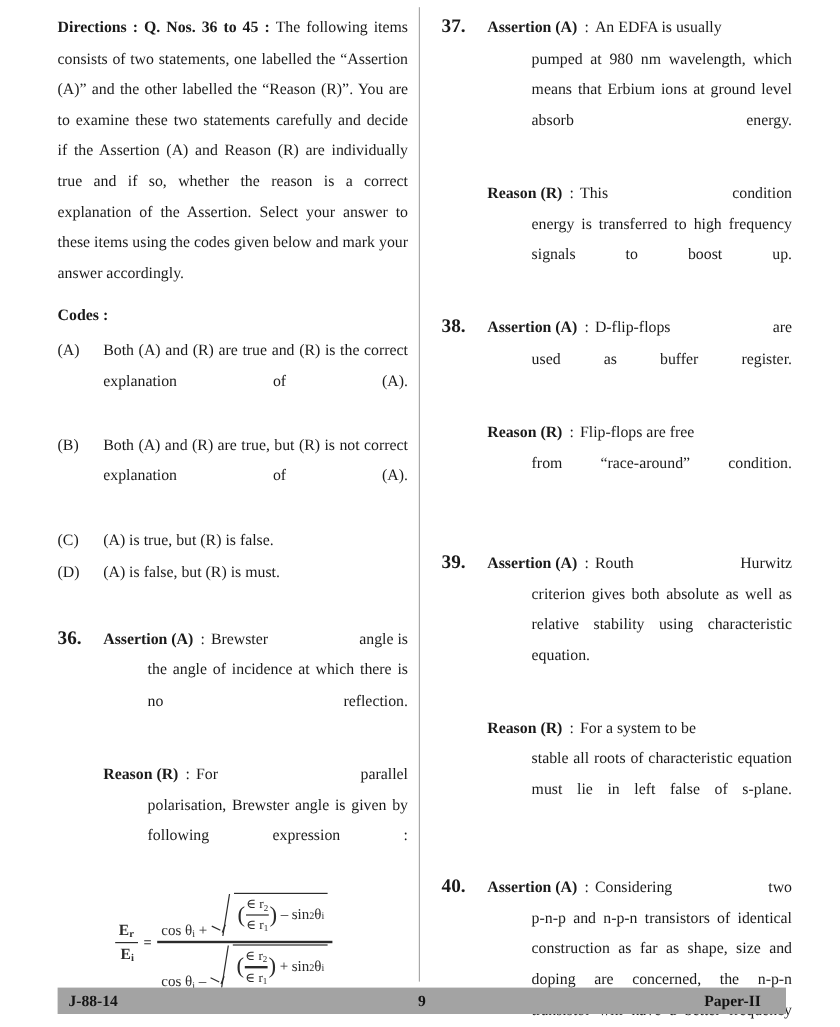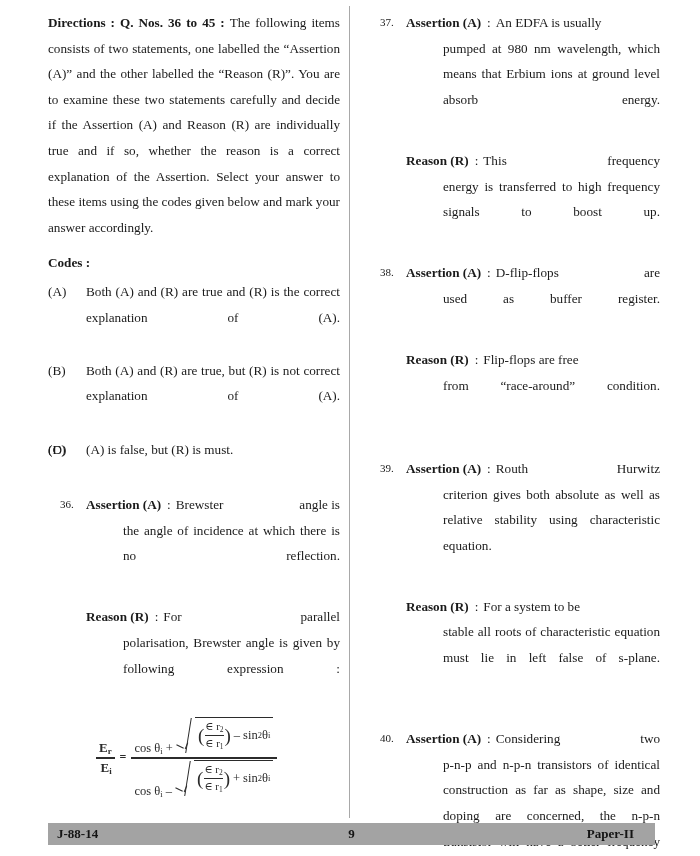--- a/index.html
+++ b/index.html
@@ -88,24 +88,24 @@
   }
 
   
   .question {
     position: relative;
     padding-left: 38px;
     margin-top: 18px;
   }
   .question .q-num {
     position: absolute;
-    left: 12px;
+    left: 0;
     top: 0;
-    font-size: 11px;
-    font-weight: normal;
+    font-size: 16px;
+    font-weight: bold;
     line-height: 25.6px;
   }
 
   .stmt {
     position: relative;
     font-size: 13.2px;
     line-height: 25.6px;
     margin-bottom: 10px;
   }
   .stmt .rest {
@@ -270,20 +270,21 @@
       <span class="opt-text">Both (A) and (R) are true and (R) is the correct explanation of (A).</span>
     </div>
 
     <div class="option two-line">
       <span class="opt-label">(B)</span>
       <span class="opt-text">Both (A) and (R) are true, but (R) is not correct explanation of (A).</span>
     </div>
 
     <div class="option">
       <span class="opt-label">(C)</span>
+      <span class="opt-text">(A) is true, but (R) is false.</span>
     </div>
 
     <div class="option">
       <span class="opt-label">(D)</span>
       <span class="opt-text">(A) is false, but (R) is must.</span>
     </div>
 
     <div class="question" style="margin-top:30px;">
       <span class="q-num">36.</span>
 
@@ -385,21 +386,21 @@
           <span class="fl-tail"></span>
         </span>
         <span class="rest">pumped at 980 nm wavelength, which means that Erbium ions at ground level absorb energy.</span>
       </div>
       <div class="stmt">
         <span class="firstrow">
           <span class="fl-head">Reason (R)</span>
           <span class="fl-colon">:</span>
           <span class="fl-rest">This</span>
           <span class="fl-gap"></span>
-          <span class="fl-tail">frequency</span>
+          <span class="fl-tail">condition</span>
         </span>
         <span class="rest">energy is transferred to high frequency signals to boost up.</span>
       </div>
     </div>
 
     <div class="question" style="margin-top:8px;">
       <span class="q-num">38.</span>
       <div class="stmt">
         <span class="firstrow">
           <span class="fl-head">Assertion (A)</span>

